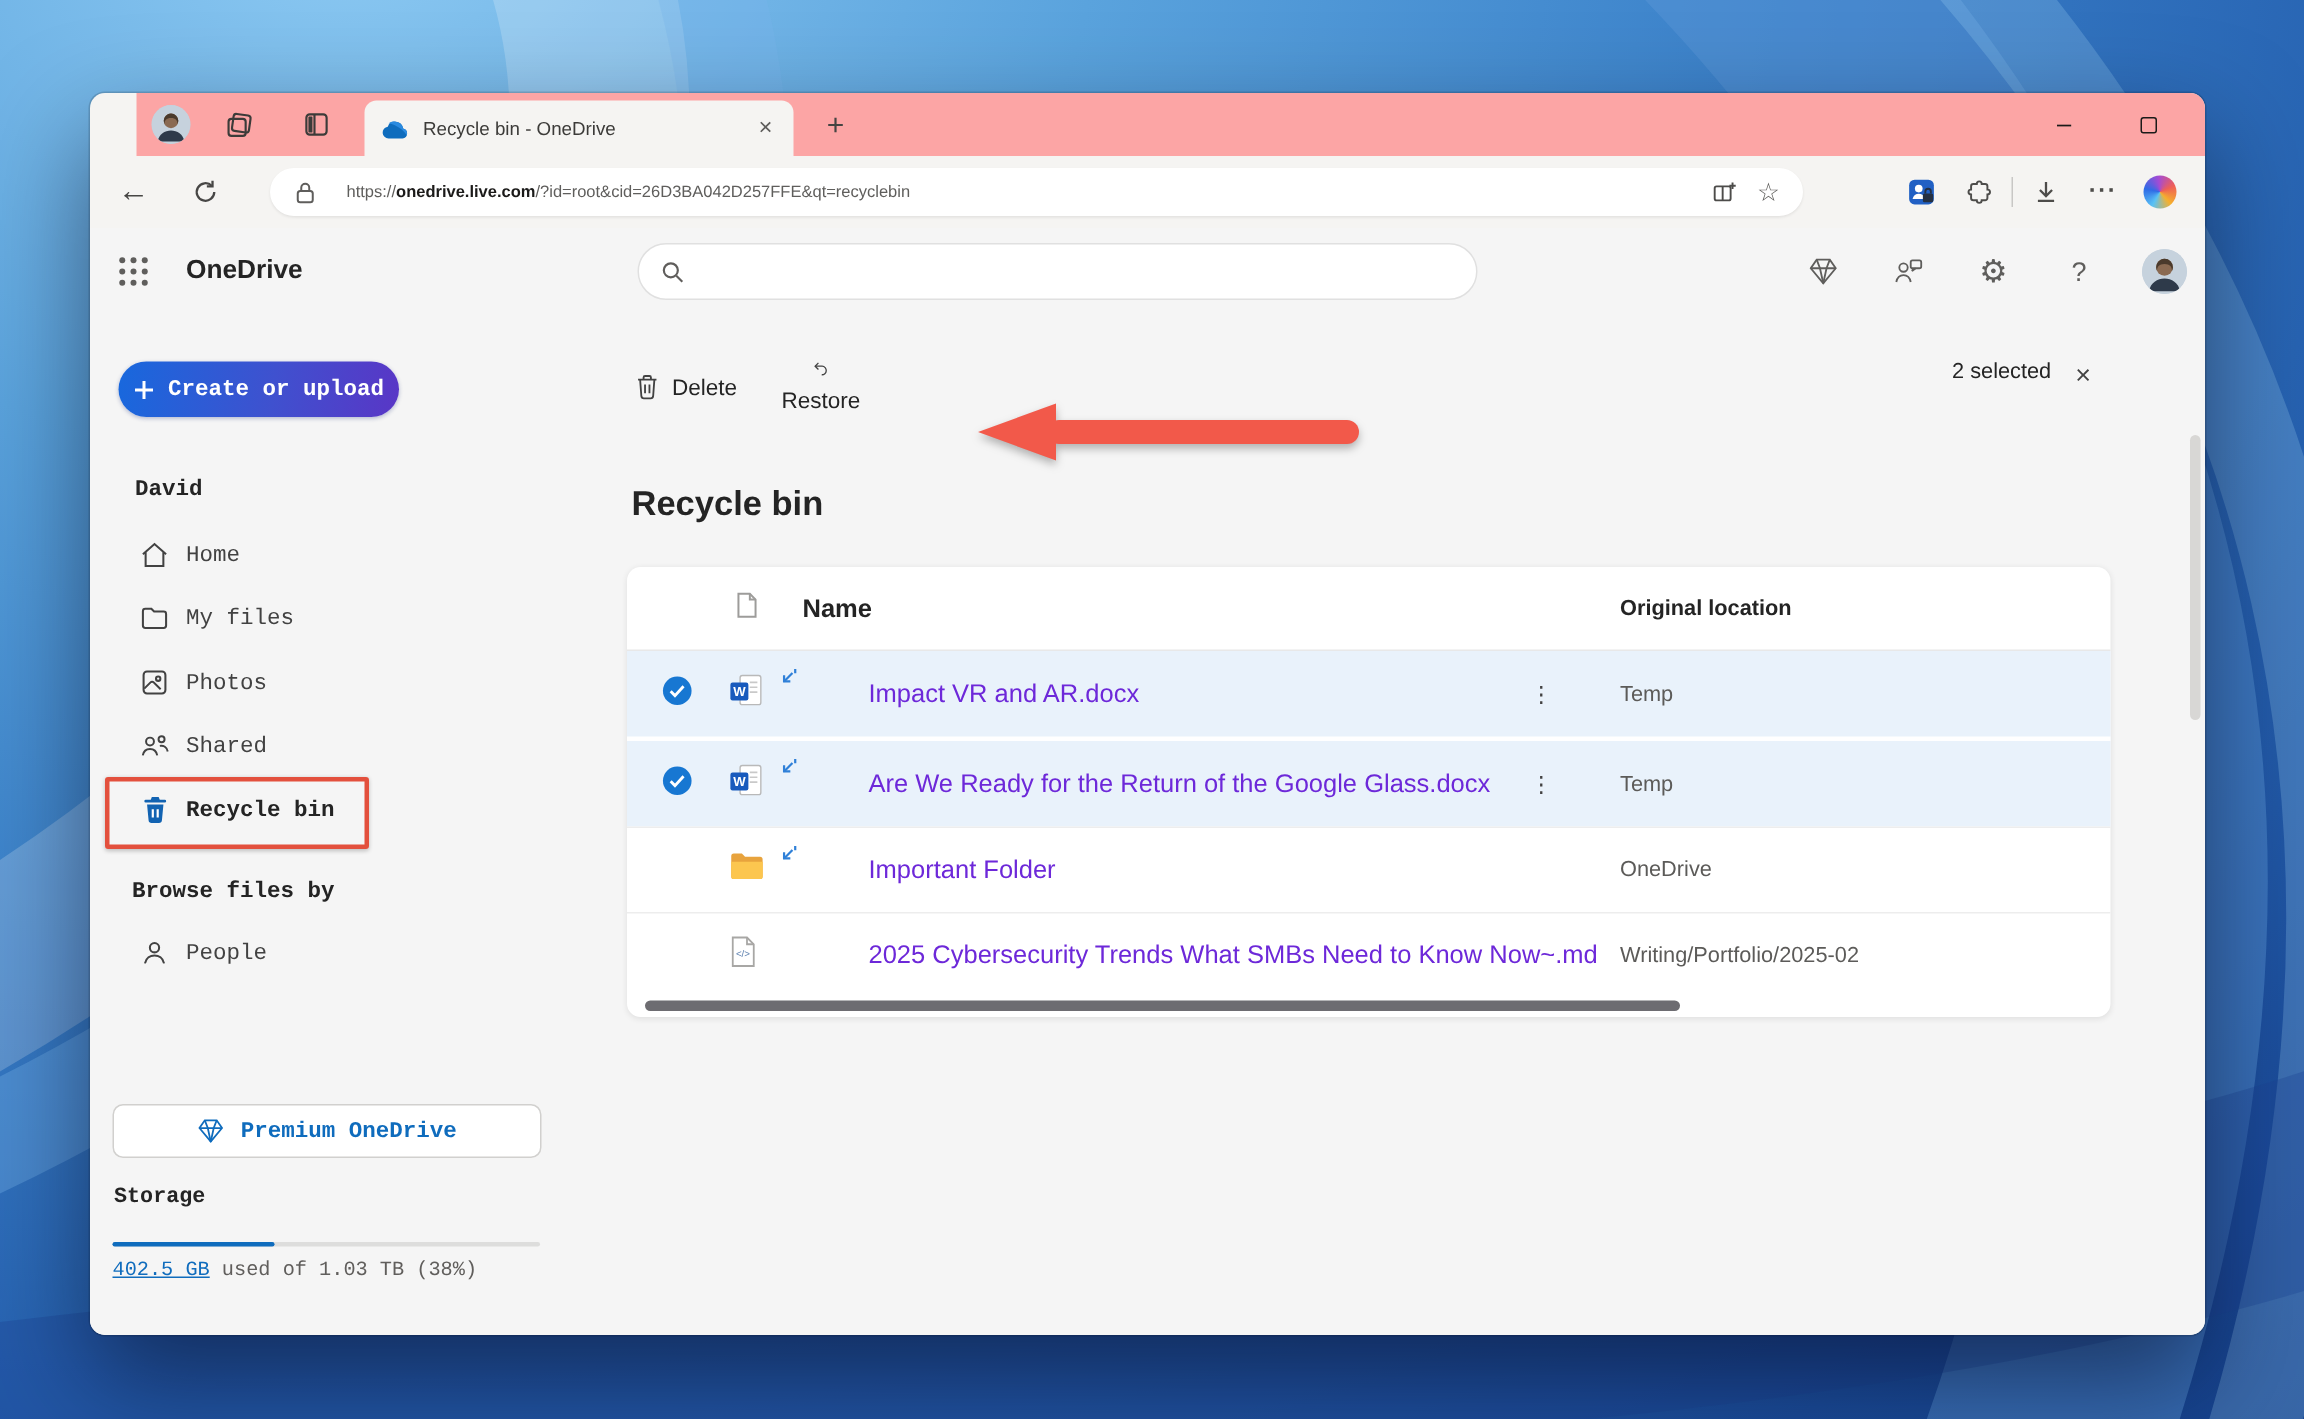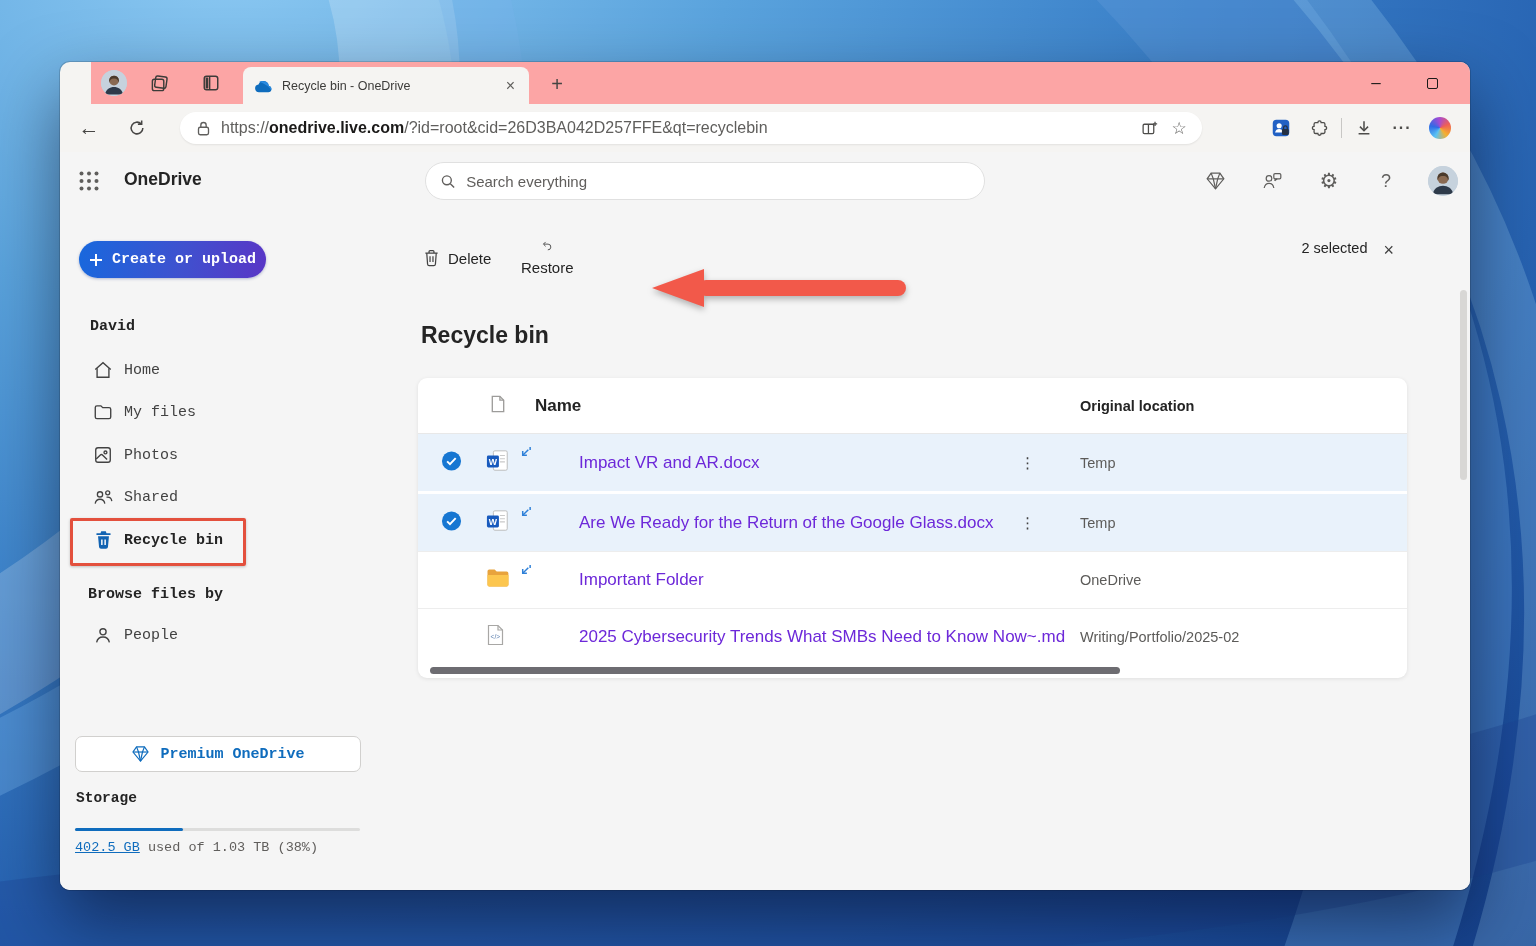--- a/index.html
+++ b/index.html
@@ -25,21 +25,21 @@
   .winctl.min { left:1262px; font-size:17px; }
   .winctl.max { left:1318px; }
   .winctl.max i { display:block; width:11px; height:11px; border:1.3px solid #1b1a19; border-radius:2px; }
   .winctl.close { left:1372px; font-size:19px; }
 
   .toolbar { position:absolute; left:0; top:42px; width:100%; height:48px; background:#f5f4f2; display:flex; align-items:center; }
   .nav-btn { width:34px; height:34px; display:flex; align-items:center; justify-content:center; color:#474645; }
   .nav-btn.back { margin-left:12px; font-size:21px; }
   .addressbar { position:absolute; left:120px; top:8px; width:1022px; height:32px; background:#fff; border-radius:16px;
     box-shadow:0 1px 2px rgba(0,0,0,.08); display:flex; align-items:center; padding:0 8px 0 16px; }
-  .url { font-size:16px; color:#5f5e5c; margin-left:10px; flex:1; white-space:nowrap; overflow:hidden; }
+  .url { font-size:11px; color:#5f5e5c; margin-left:20px; flex:1; white-space:nowrap; overflow:hidden; }
   .url b { color:#1b1a19; font-weight:700; }
   .ab-ico { width:30px; height:30px; display:flex; align-items:center; justify-content:center; color:#5f5e5c; font-size:17px; }
   .tb-right { position:absolute; right:14px; top:50px; display:flex; align-items:center; gap:6px; }
   .tb-right .t-ico { width:32px; height:32px; display:flex; align-items:center; justify-content:center; color:#4d4c4a; font-size:16px; }
   .vdiv { width:1px; height:20px; background:#c8c7c5; }
   .copilot { width:22px; height:22px; border-radius:50%;
     background:conic-gradient(from 210deg, #59c2f5, #2f6be6, #a44bd4, #ef5f56, #f5b02e, #59c2f5); }
 
   
   .page { position:absolute; left:0; top:90px; width:1410px; height:738px; background:#f5f5f5; }
@@ -227,21 +227,20 @@
               <circle cx="11" cy="18.5" r="2"></circle>
               <circle cx="18.5" cy="18.5" r="2"></circle>
             </svg>
         </div>
         <div class="od-logo">OneDrive</div>
         <div class="searchbox">
           <svg width="17" height="17" viewBox="0 0 20 20" fill="none" stroke="#605e5c" stroke-width="1.7">
               <circle cx="8.5" cy="8.5" r="5.5"></circle>
               <line x1="12.8" y1="12.8" x2="17.5" y2="17.5"></line>
             </svg>
-          <input type="text" placeholder="Search everything" style="">
         </div>
         <div class="hd-ico" style="left:1140px;">
           <svg width="21" height="20" viewBox="0 0 24 22" fill="none" stroke="#5f5e5c" stroke-width="1.4">
               <polygon points="7,2 17,2 21.5,8.5 12,20 2.5,8.5"></polygon>
               <polyline points="2.5,8.5 21.5,8.5"></polyline>
               <polyline points="7,2 9.5,8.5 12,20"></polyline>
               <polyline points="17,2 14.5,8.5 12,20"></polyline>
             </svg>
         </div>
         <div class="hd-ico" style="left:1197px;">

